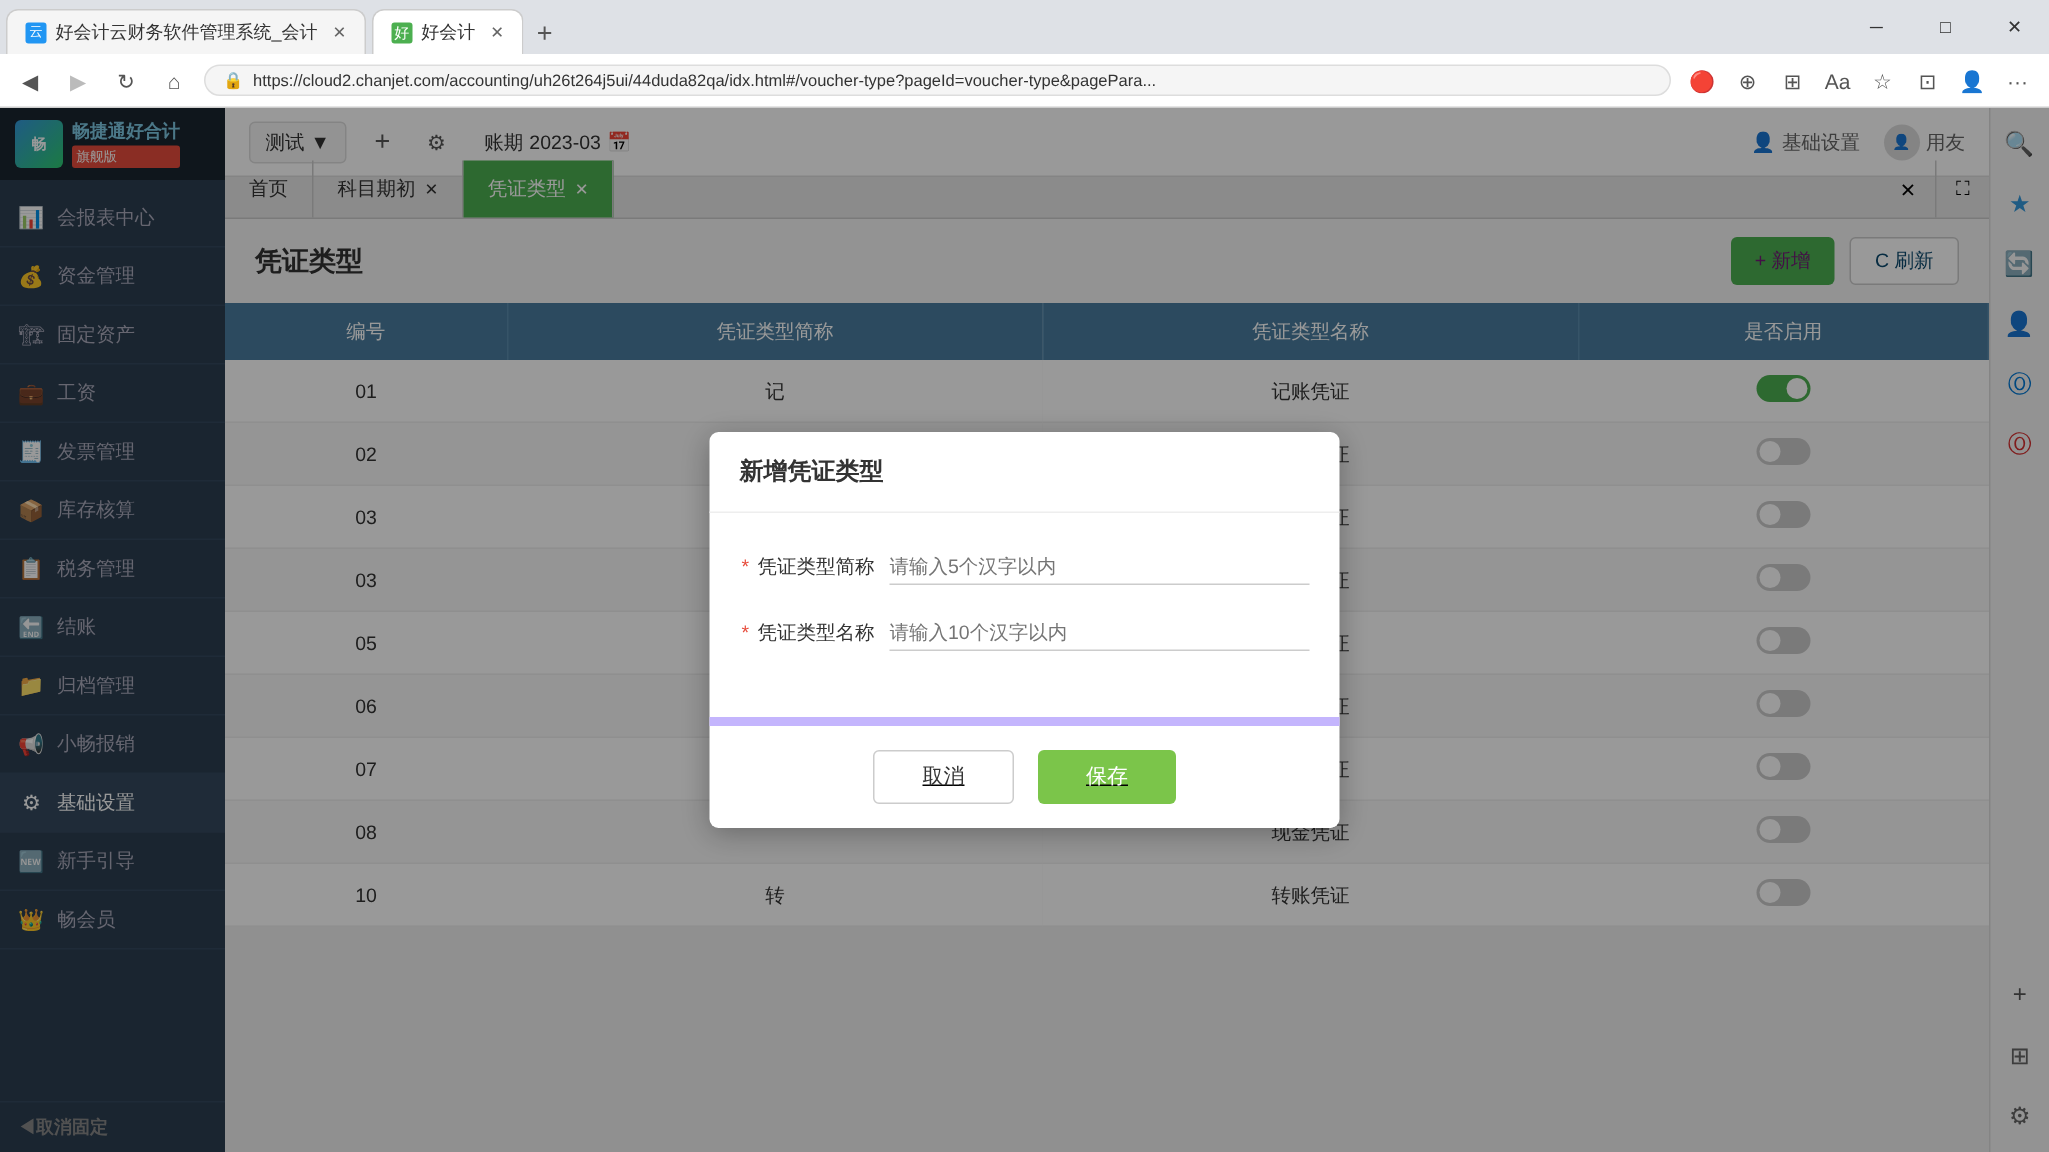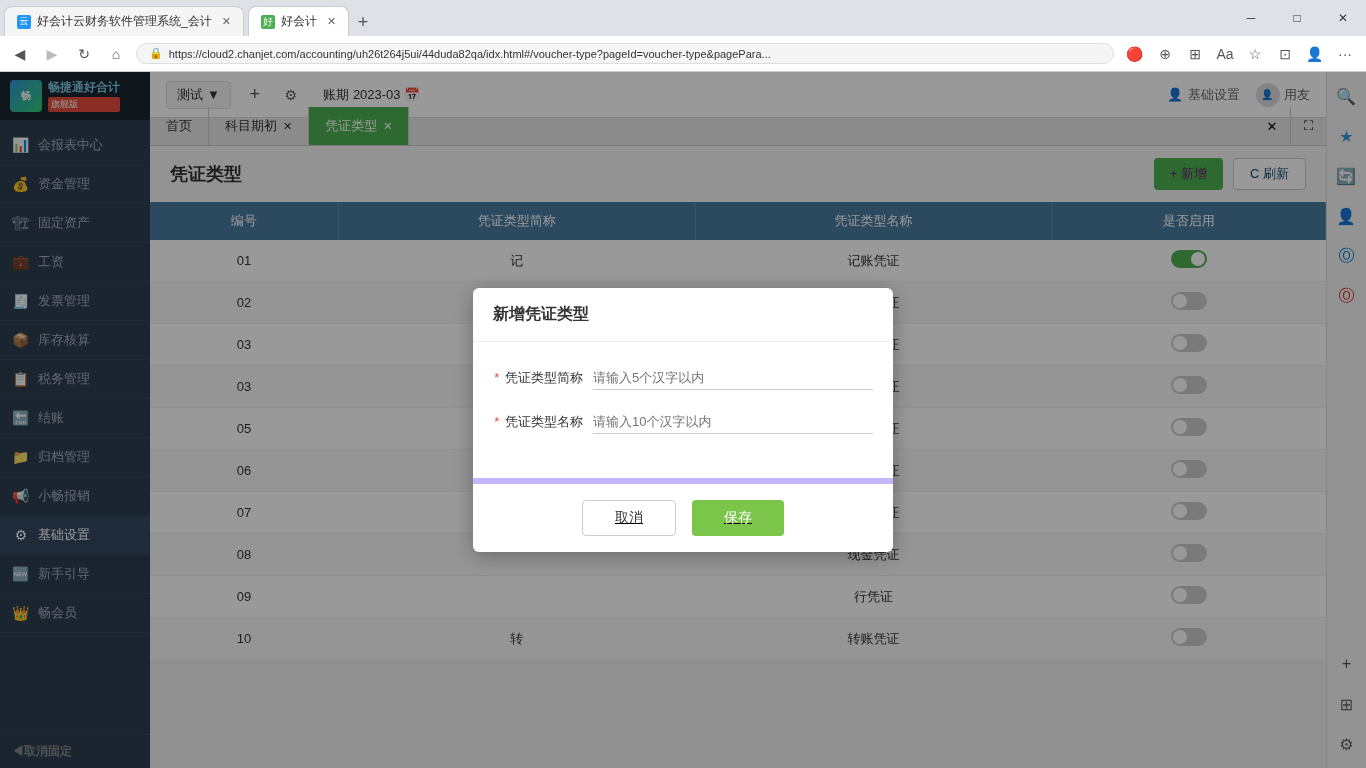--- a/index.html
+++ b/index.html
@@ -334,28 +334,20 @@
   </tr>
               <tr>
     <td>08</td>
     <td></td>
     <td>现金凭证</td>
     <td>
       <span class="toggle off"></span>
     </td>
   </tr>
               <tr>
-    <td>09</td>
-    <td></td>
-    <td>行凭证</td>
-    <td>
-      <span class="toggle off"></span>
-    </td>
-  </tr>
-              <tr>
     <td>10</td>
     <td>转</td>
     <td>转账凭证</td>
     <td>
       <span class="toggle off"></span>
     </td>
   </tr>
             </tbody>
         </table>
       </div>

